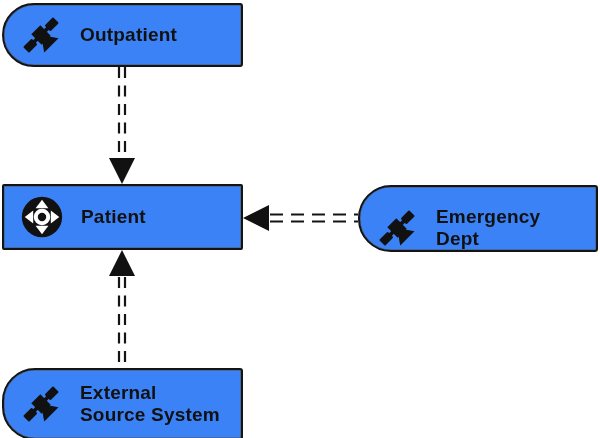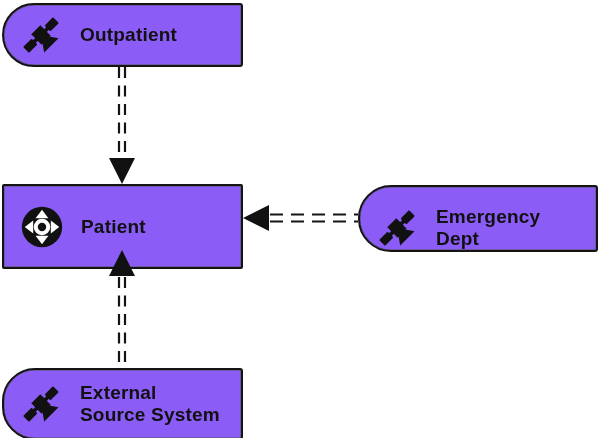--- a/index.html
+++ b/index.html
@@ -14,21 +14,21 @@
     background: #ffffff;
     overflow: hidden;
     font-family: "Liberation Sans", sans-serif;
   }
   .node {
     position: absolute;
     display: flex;
     align-items: center;
     gap: 17px;
     padding-left: 15px;
-    background: #8b5cf6;
+    background: #3b82f6;
     border: 2.5px solid #141414;
     box-sizing: border-box;
     box-shadow: inset 0 0 0 0.5px #555;
   }
   .shape-rounded-left { border-radius: 33px 3px 3px 33px; }
   .shape-rect { border-radius: 2px; }
   .node .icon {
     width: 44px;
     height: 44px;
     flex: 0 0 auto;
@@ -40,21 +40,21 @@
     font-size: 19px;
     line-height: 22px;
     color: #111111;
     white-space: pre-line;
     letter-spacing: 0.2px;
   }
   .edge { position: absolute; overflow: visible; }
 
   
   #node-outpatient { left: 2px;   top: 3px;   width: 241px; height: 64px; }
-  #node-patient    { left: 2px;   top: 184px; width: 241px; height: 85px; padding-left: 16px; }
+  #node-patient    { left: 2px;   top: 184px; width: 241px; height: 66px; padding-left: 16px; }
   #node-emergency  { left: 358px; top: 185px; width: 240px; height: 67px; align-items: flex-end; }
   #node-external   { left: 2px;   top: 368px; width: 241px; height: 72px; align-items: center; }
 
   
   #edge-outpatient-patient { left: 105px; top: 67px;  width: 34px;  height: 117px; }
   #edge-external-patient   { left: 105px; top: 250px; width: 34px;  height: 118px; }
   #edge-emergency-patient  { left: 243px; top: 204px; width: 115px; height: 28px; }
 </style>
 </head>
 <body>

